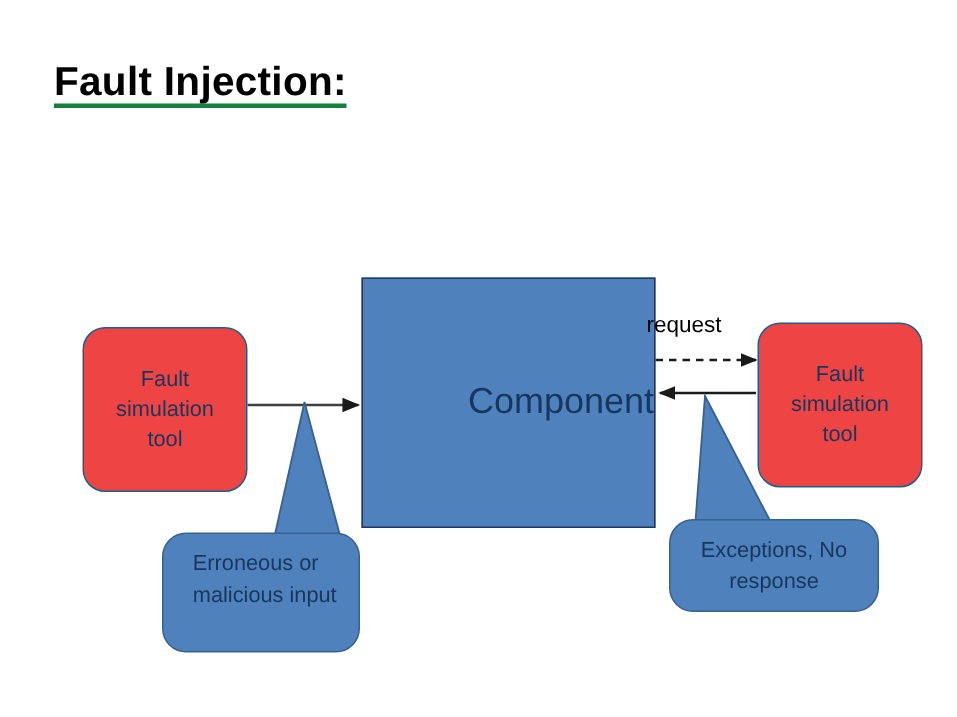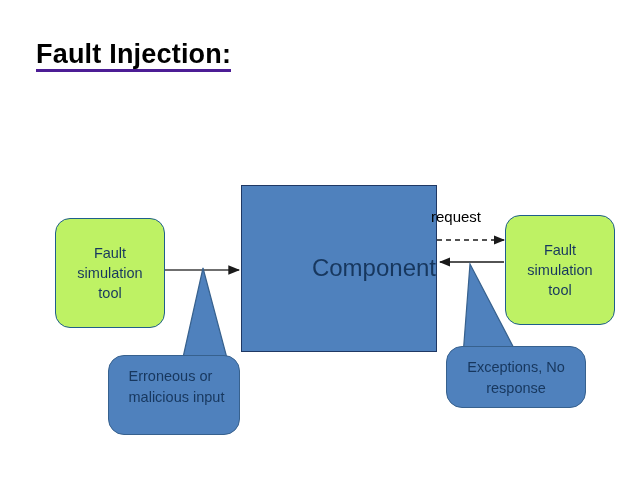--- a/index.html
+++ b/index.html
@@ -18,21 +18,21 @@
 
   
   #title {
     position: absolute;
     left: 36px;
     top: 40px;
     font-size: 27px;
     font-weight: bold;
     color: #000000;
     letter-spacing: 0.2px;
-    border-bottom: 3px solid #4c1d95;
+    border-bottom: 3px solid #15803d;
     padding-bottom: 1px;
     line-height: 1.05;
     white-space: nowrap;
   }
 
   
   #component {
     position: absolute;
     left: 241px;
     top: 185px;
@@ -47,21 +47,21 @@
   }
   #component .label {
     font-size: 24px;
     color: #17375e;
     line-height: 1.1;
   }
 
   
   .cyan-box {
     position: absolute;
-    background: #bef264;
+    background: #ef4444;
     border: 1.6px solid #1f5f8b;
     border-radius: 15px;
     box-sizing: border-box;
     display: flex;
     align-items: center;
     justify-content: center;
     text-align: center;
   }
   .cyan-box .label {
     font-size: 14.5px;

